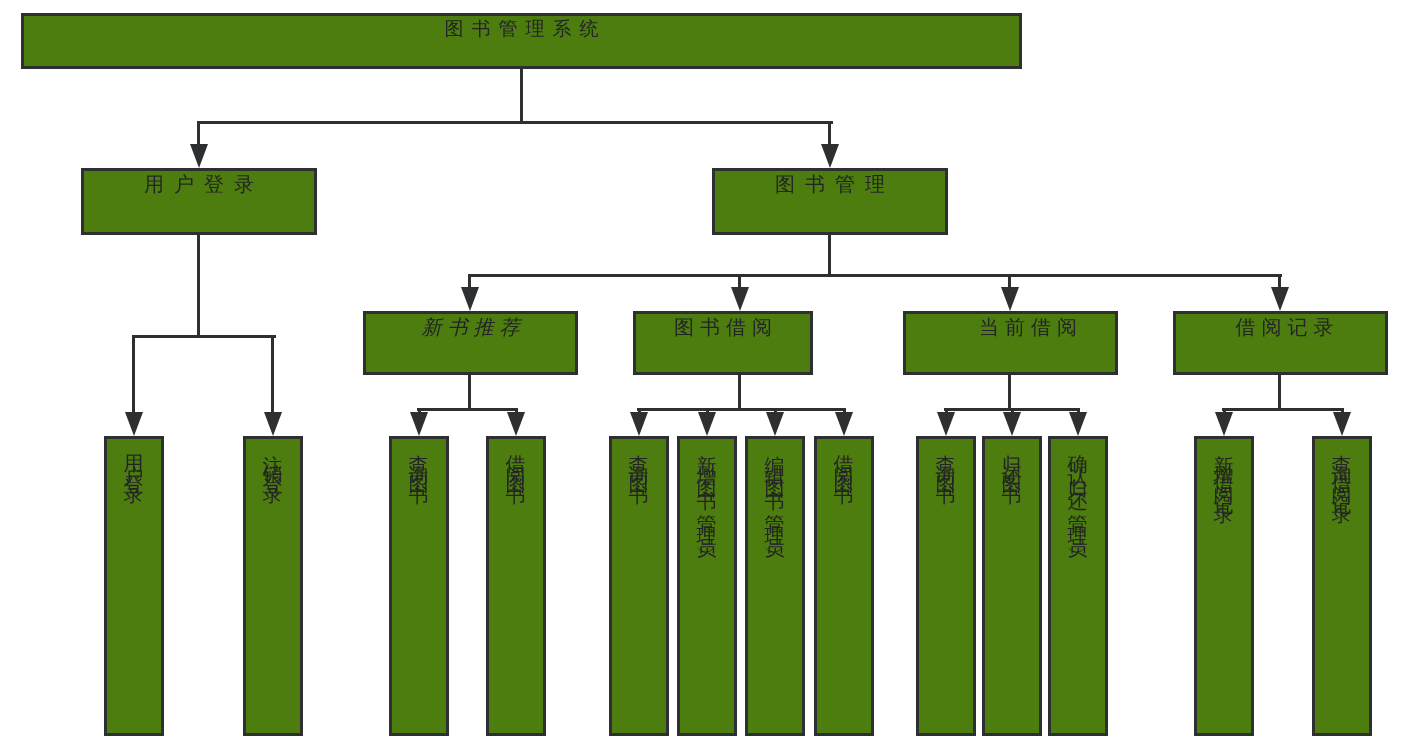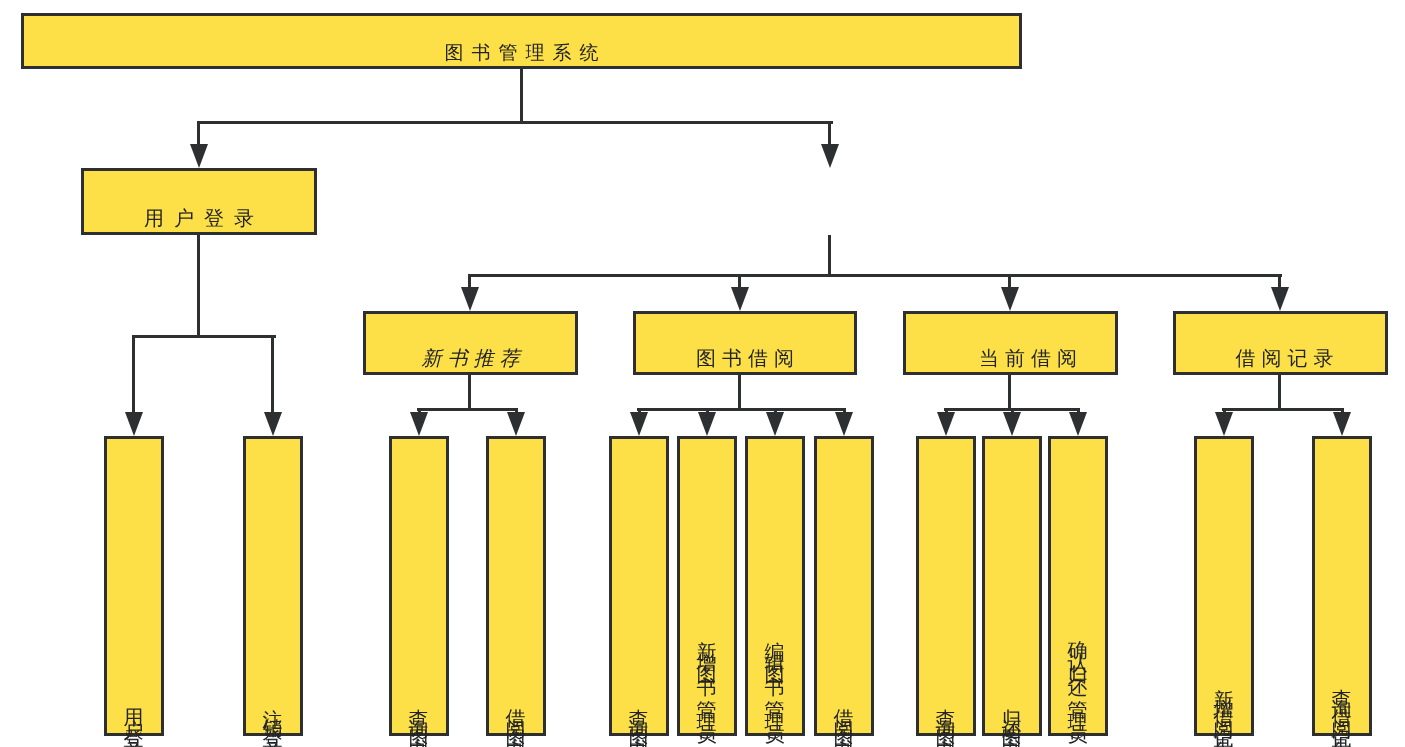--- a/index.html
+++ b/index.html
@@ -15,23 +15,23 @@
     height: 747px;
     background: var(--bg);
     font-family: "Liberation Sans", "DejaVu Sans", sans-serif;
     color: var(--text);
     overflow: hidden;
   }
   .box {
     position: absolute;
     box-sizing: border-box;
     border: 3px solid var(--line);
-    background: #fde047;
+    background: #4d7c0f;
     display: flex;
-    align-items: flex-end;
+    align-items: flex-start;
     justify-content: center;
     z-index: 2;
   }
   .hlabel {
     font-size: 20px;
     letter-spacing: 10px;
     text-indent: 10px;
     white-space: nowrap;
   }
   .root .hlabel   { font-size: 19px; letter-spacing: 8px; text-indent: 8px; }
@@ -79,25 +79,28 @@
 
 <div class="canvas">
 
   <div class="box root" style="left:21px; top:13px; width:1001px; height:56px;">
     <span class="hlabel">图书管理系统</span>
   </div>
 
   <div class="box" style="left:81px; top:168px; width:236px; height:67px;">
     <span class="hlabel">用户登录</span>
   </div>
+  <div class="box" style="left:712px; top:168px; width:236px; height:67px;">
+    <span class="hlabel">图书管理</span>
+  </div>
 
   <div class="box lvl3" style="left:363px; top:311px; width:215px; height:64px;font-style:italic;">
     <span class="hlabel">新书推荐</span>
   </div>
-  <div class="box lvl3" style="left:633px; top:311px; width:224px; height:64px;">
+  <div class="box lvl3" style="left:633px; top:311px; width:180px; height:64px;">
     <span class="hlabel">图书借阅</span>
   </div>
   <div class="box lvl3" style="left:903px; top:311px; width:215px; height:64px;padding-left:35px;">
     <span class="hlabel">当前借阅</span>
   </div>
   <div class="box lvl3" style="left:1173px; top:311px; width:215px; height:64px;padding-left:8px;">
     <span class="hlabel">借阅记录</span>
   </div>
 
   <div class="box leaf" style="left:104px;">

